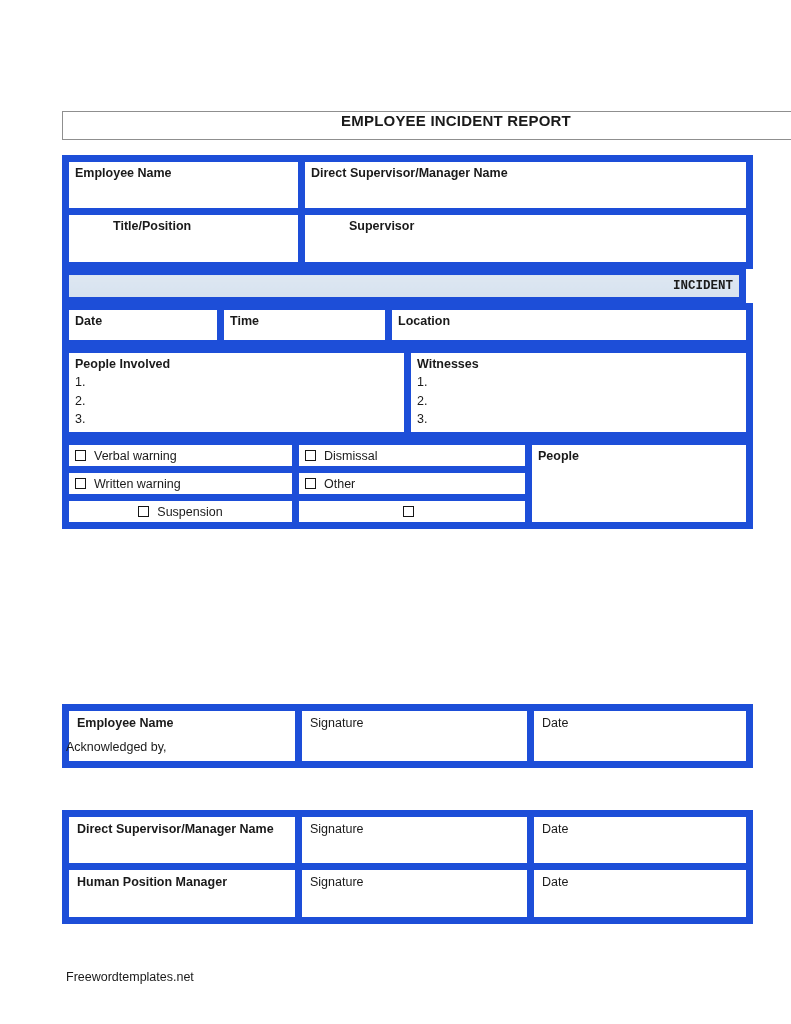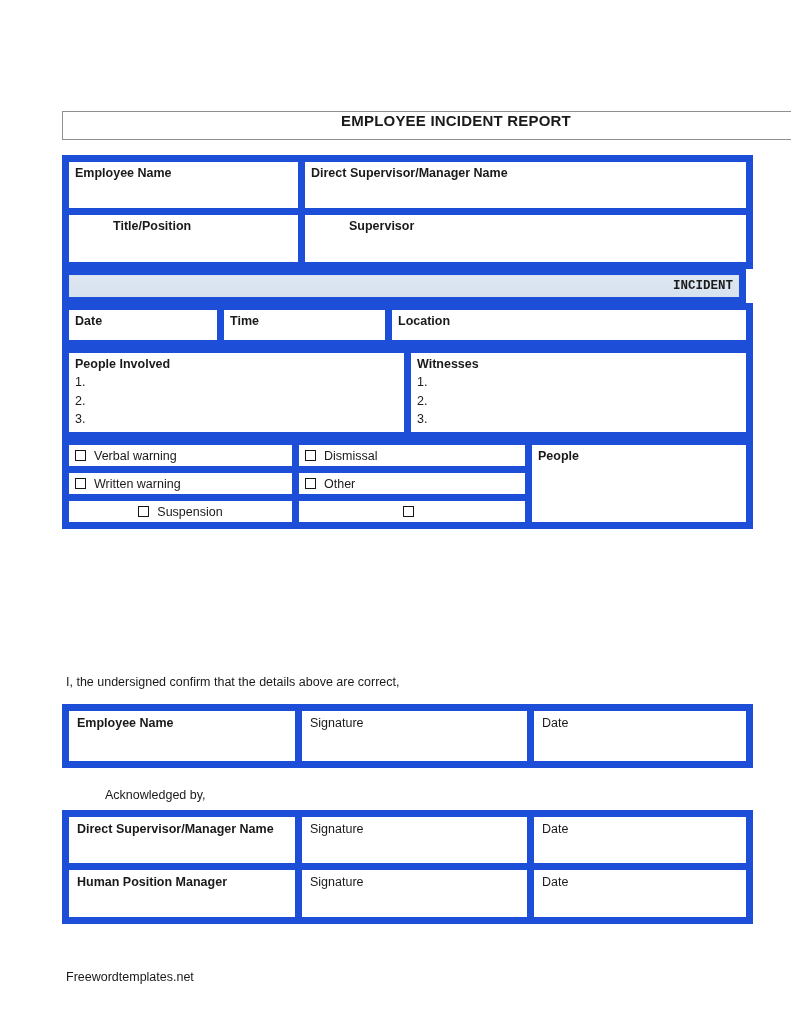--- a/index.html
+++ b/index.html
@@ -55,21 +55,21 @@
   .checkbox {
     display: inline-block; width: 11px; height: 11px;
     border: 1.6px solid #161616; background: #ffffff;
     margin-right: 8px; vertical-align: -1px;
   }
   .cb-label { font-size: 12.5px; }
   .remarks-cell { padding-top: 9px; }
 
   .para { position: absolute; left: 66px; font-size: 12.5px; }
   .confirm-para { top: 675px; }
-  .ack-para { top: 788px; margin-left: 39px; }
+  .ack-para { top: 740px; }
 
   .sig-table-1 { position: absolute; left: 62px; top: 705px; }
   .sig-table-2 { position: absolute; left: 62px; top: 811px; }
   .sig-table-1 td, .sig-table-2 td { padding: 4px 8px; }
 
   .footer { position: absolute; left: 66px; top: 970px; font-size: 12.5px; }
 </style>
 </head>
 <body>
 
@@ -193,21 +193,20 @@
         </td>
         <td>
           <span class="checkbox"></span><span class="cb-label"></span>
         </td>
       </tr>
     </tbody>
       </table>
 
   </div>
 
-  <p class="para confirm-para">I, the undersigned confirm that the details above are correct,</p>
 
   <table class="sig-table-1">
     <colgroup>
         <col style="width:233px">
         <col style="width:232px">
         <col style="width:219px">
       </colgroup>
     <tbody>
         <tr class="r56">
       <td>

